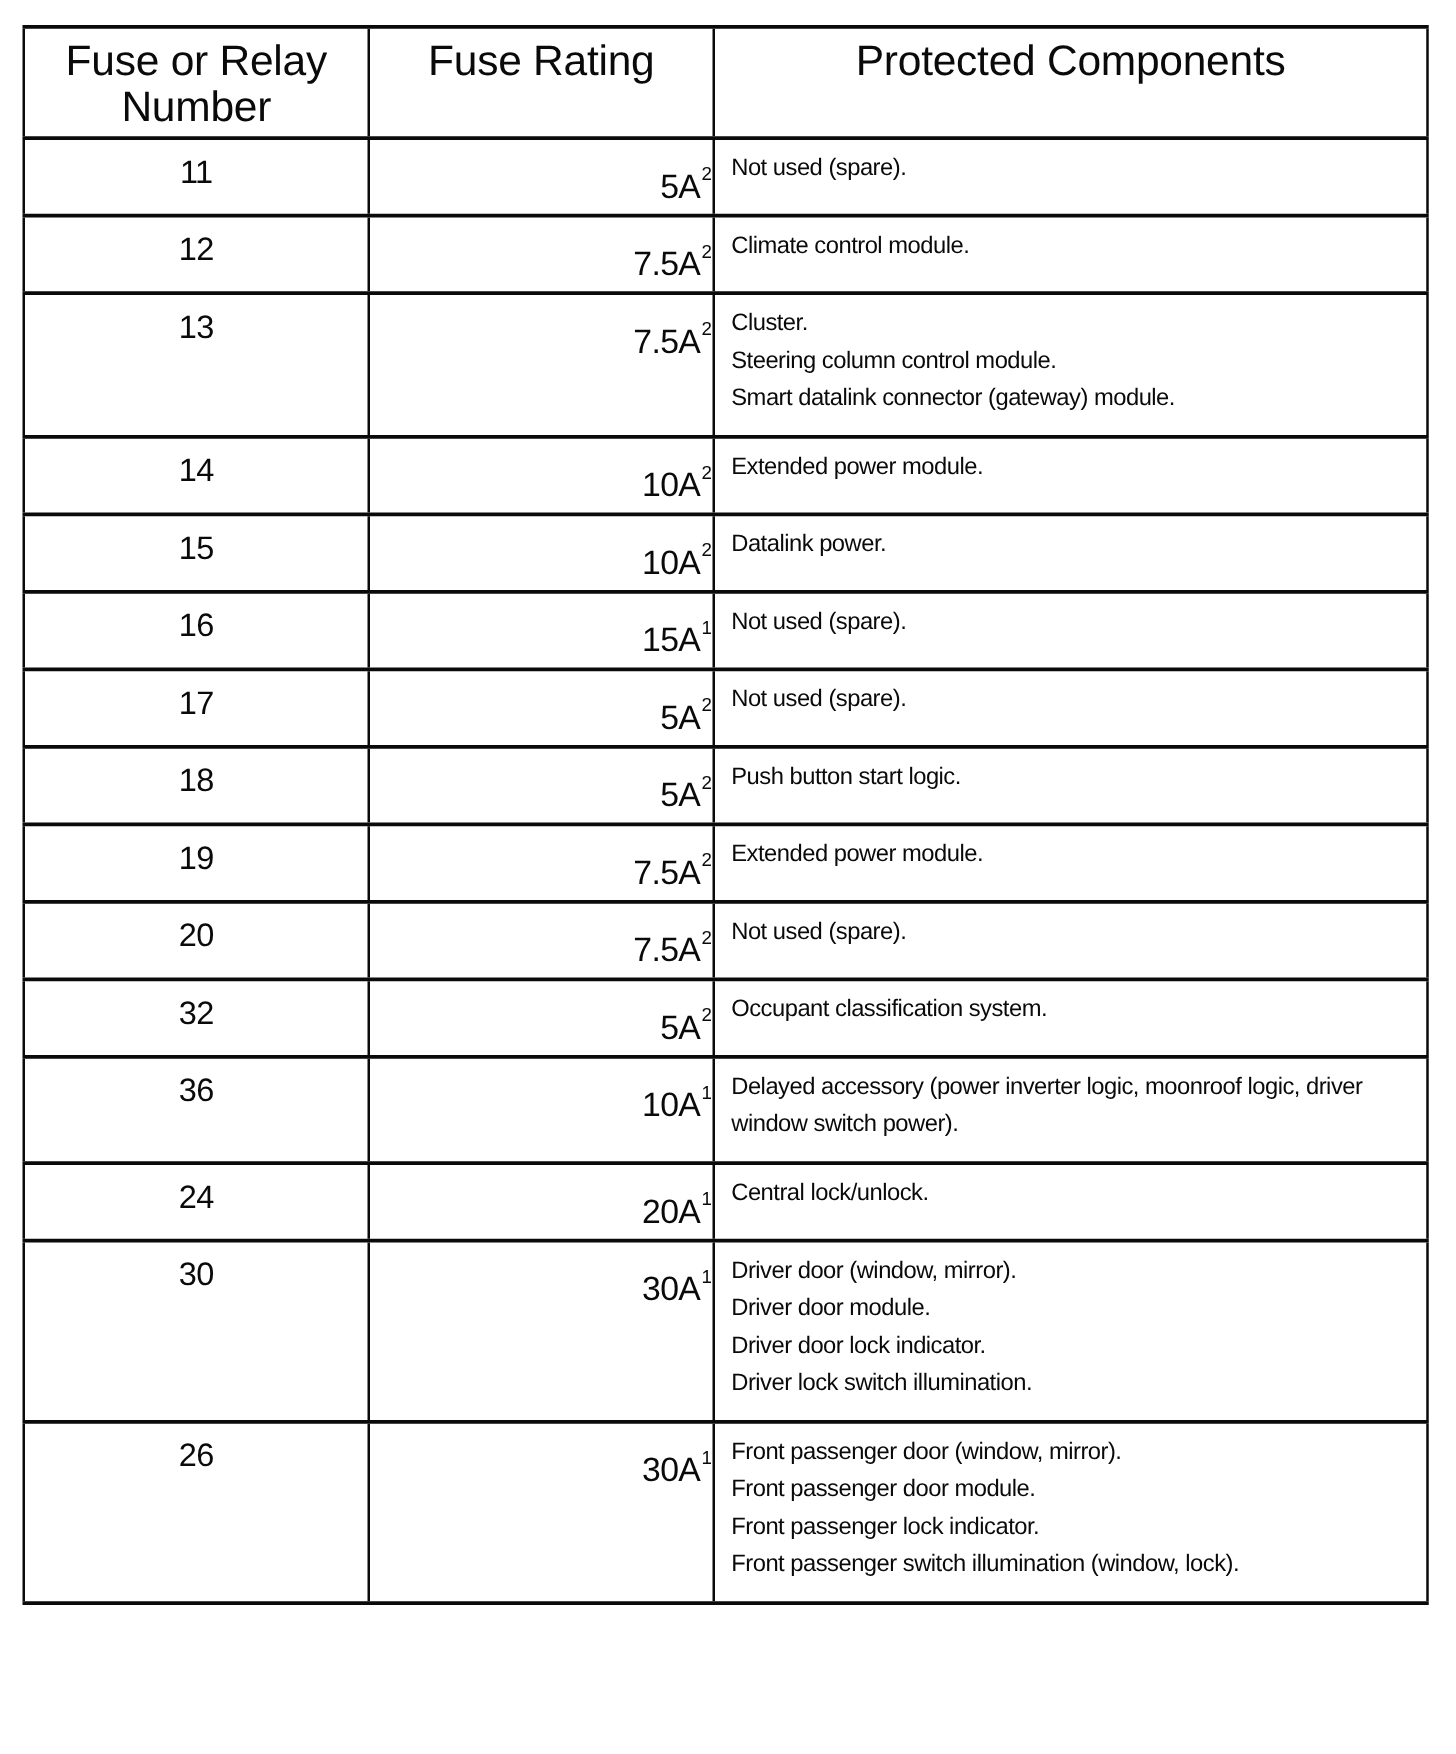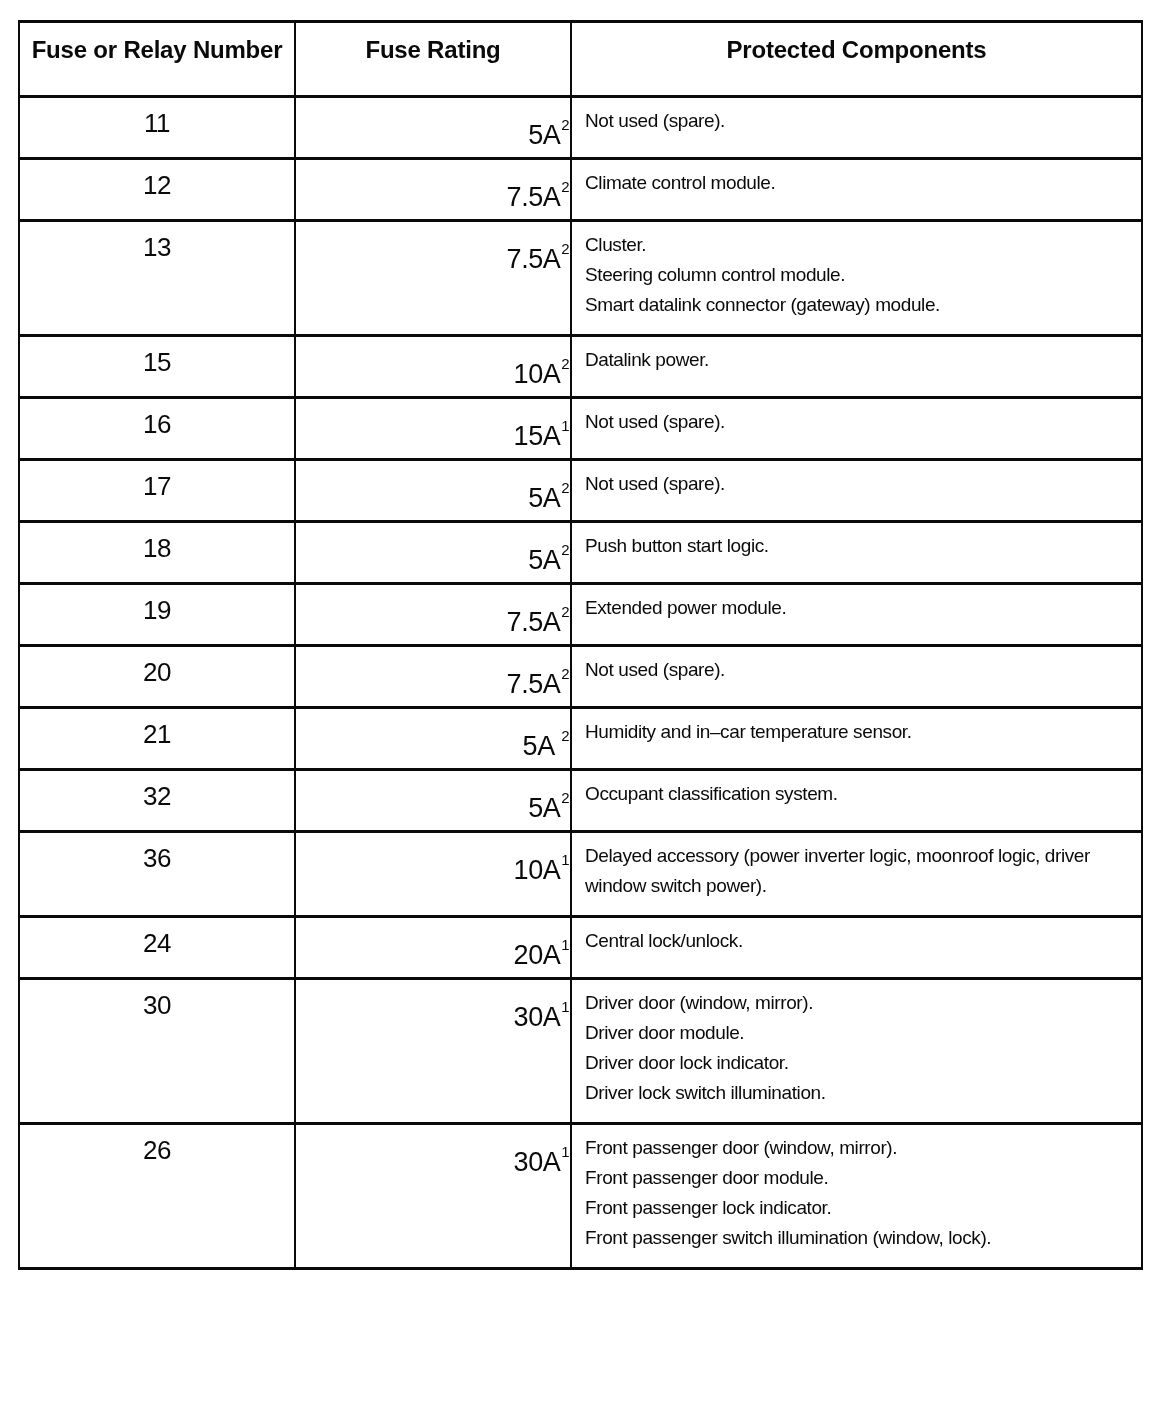--- a/index.html
+++ b/index.html
@@ -28,22 +28,22 @@
     border: 2px solid #0a0a0a;
     border-top-width: 3px;
     border-bottom-width: 3px;
     vertical-align: top;
     background: #ffffff;
   }
   thead tr { height: 75px; }
   tbody tr { height: 62px; }
 
   th {
-    font-size: 24px;
-    font-weight: bold;
+    font-size: 34px;
+    font-weight: normal;
     text-align: center;
     line-height: 37px;
     padding: 8px 10px 4px 10px;
     letter-spacing: -0.2px;
   }
   td.cell-num {
     text-align: center;
     font-size: 26px;
     padding-top: 10px;
     letter-spacing: -0.5px;
@@ -101,20 +101,25 @@
   </tr>
 
   <tr>
     <td class="cell-num">13</td>
     <td class="cell-rating"><span class="rating-val">7.5A</span><sup class="rating-sup">2</sup></td>
     <td class="cell-comp">Cluster.
 Steering column control module.
 Smart datalink connector (gateway) module.</td>
   </tr>
 
+  <tr>
+    <td class="cell-num">14</td>
+    <td class="cell-rating"><span class="rating-val">10A</span><sup class="rating-sup">2</sup></td>
+    <td class="cell-comp">Extended power module.</td>
+  </tr>
 
   <tr>
     <td class="cell-num">15</td>
     <td class="cell-rating"><span class="rating-val">10A</span><sup class="rating-sup">2</sup></td>
     <td class="cell-comp">Datalink power.</td>
   </tr>
 
   <tr>
     <td class="cell-num">16</td>
     <td class="cell-rating"><span class="rating-val">15A</span><sup class="rating-sup">1</sup></td>
@@ -138,25 +143,20 @@
     <td class="cell-rating"><span class="rating-val">7.5A</span><sup class="rating-sup">2</sup></td>
     <td class="cell-comp">Extended power module.</td>
   </tr>
 
   <tr>
     <td class="cell-num">20</td>
     <td class="cell-rating"><span class="rating-val">7.5A</span><sup class="rating-sup">2</sup></td>
     <td class="cell-comp">Not used (spare).</td>
   </tr>
 
-  <tr>
-    <td class="cell-num">21</td>
-    <td class="cell-rating"><span class="rating-val">5A </span><sup class="rating-sup">2</sup></td>
-    <td class="cell-comp">Humidity and in–car temperature sensor.</td>
-  </tr>
 
   <tr>
     <td class="cell-num">32</td>
     <td class="cell-rating"><span class="rating-val">5A</span><sup class="rating-sup">2</sup></td>
     <td class="cell-comp">Occupant classification system.</td>
   </tr>
 
   <tr>
     <td class="cell-num">36</td>
     <td class="cell-rating"><span class="rating-val">10A</span><sup class="rating-sup">1</sup></td>

